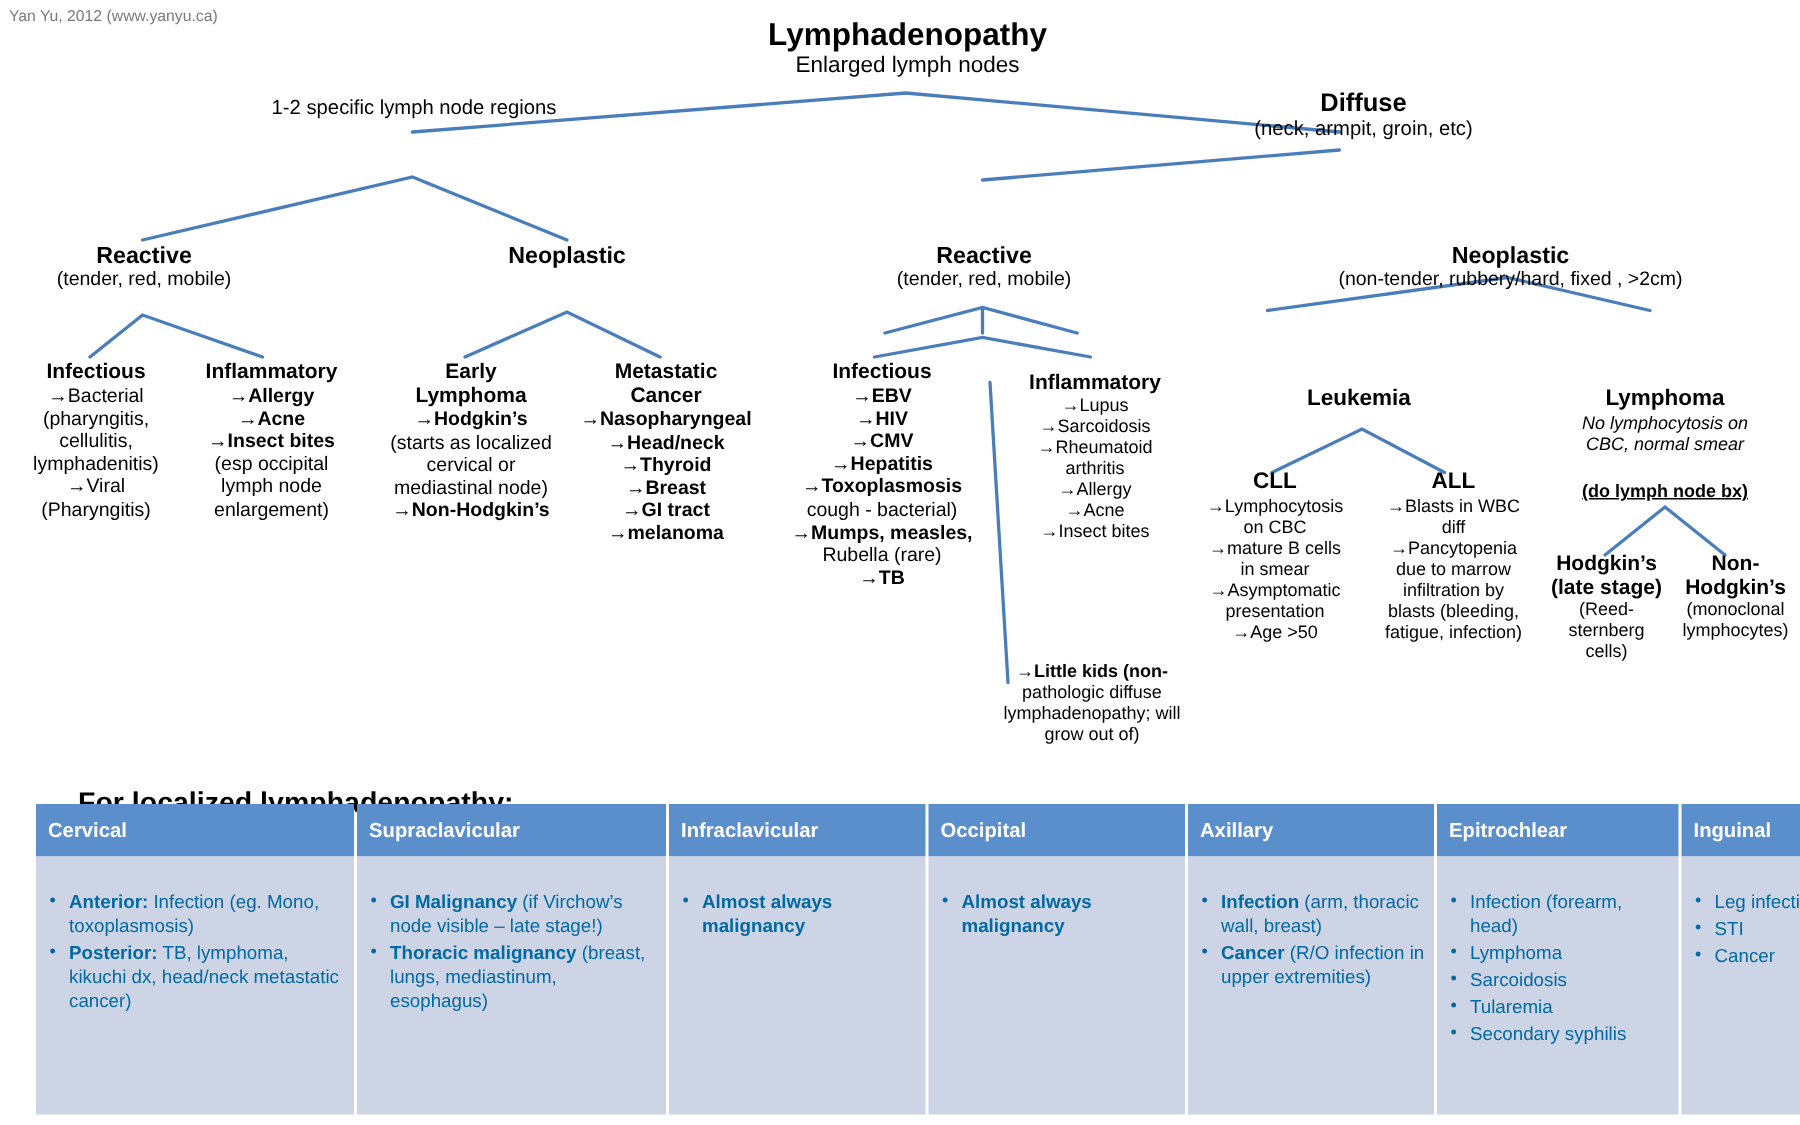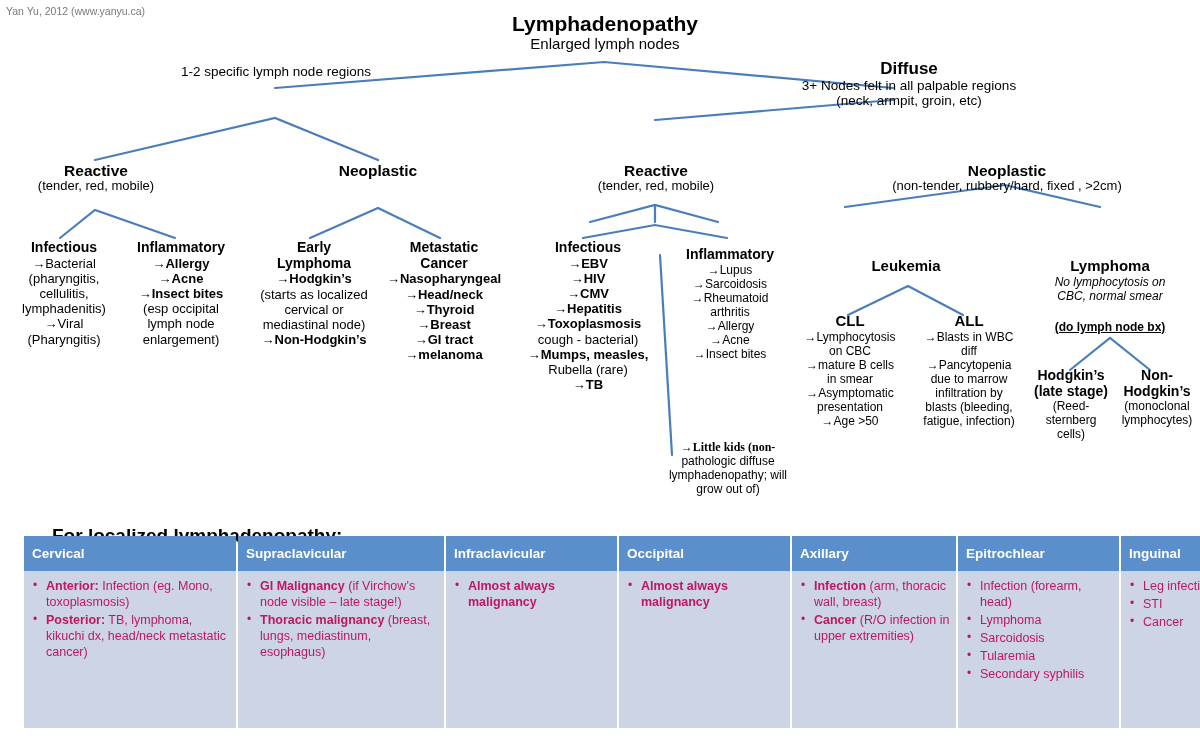--- a/index.html
+++ b/index.html
@@ -39,22 +39,22 @@
   table.lymph-table{
     position:absolute;left:22px;top:536px;width:1154px;
     border-collapse:separate;border-spacing:2px 0;table-layout:fixed;
   }
   table.lymph-table th{
     background:#5b8fcc;color:#ffffff;font-size:13.5px;font-weight:bold;
     text-align:left;padding:6px 8px 7px 8px;height:22px;vertical-align:middle;
     border:none;
   }
   table.lymph-table td{
-    background:#ccd4e6;color:#be185d;font-size:12.5px;vertical-align:top;
-    padding:7px 6px 10px 6px;height:140px;border:none;line-height:1.28;
+    background:#ccd4e6;color:#0369a1;font-size:12.5px;vertical-align:top;
+    padding:22px 6px 10px 6px;height:140px;border:none;line-height:1.28;
   }
   table.lymph-table td ul{margin:0;padding-left:14px;list-style:none;}
   table.lymph-table td li{position:relative;margin:0 0 2px 0;padding-left:2px;}
   table.lymph-table td li:before{
     content:"\2022";position:absolute;left:-11px;top:0;font-size:12px;
   }
   .cell-b{font-weight:bold;}
 </style>
 </head>
 <body>
@@ -81,21 +81,20 @@
   <div class="nd-title">Lymphadenopathy</div>
   <div class="nd-sub">Enlarged lymph nodes</div>
 </div>
 
 <div class="node t-l1" style="left:150px;top:64px;width:252px;">
   <div class="nd-sub">1-2 specific lymph node regions</div>
 </div>
 
 <div class="node t-l1" style="left:782px;top:59px;width:254px;">
   <div class="nd-title">Diffuse</div>
-  <div class="nd-sub">3+ Nodes felt in all palpable regions</div>
   <div class="nd-sub">(neck, armpit, groin, etc)</div>
 </div>
 
 <div class="node t-l2" style="left:10px;top:162px;width:172px;">
   <div class="nd-title">Reactive</div>
   <div class="nd-sub">(tender, red, mobile)</div>
 </div>
 
 <div class="node t-l2" style="left:232px;top:162px;width:292px;">
   <div class="nd-title">Neoplastic</div>
@@ -170,21 +169,21 @@
   <div class="small-txt">→Lupus</div>
   <div class="small-txt">→Sarcoidosis</div>
   <div class="small-txt">→Rheumatoid</div>
   <div class="small-txt">arthritis</div>
   <div class="small-txt">→Allergy</div>
   <div class="small-txt">→Acne</div>
   <div class="small-txt">→Insect bites</div>
 </div>
 
 <div class="node" style="left:648px;top:440px;width:160px;">
-  <div class="small-txt" style="font-weight:bold;font-family:Liberation Serif, serif;">→Little kids (non-</div>
+  <div class="small-txt" style="font-weight:bold;">→Little kids (non-</div>
   <div class="small-txt">pathologic diffuse</div>
   <div class="small-txt">lymphadenopathy; will</div>
   <div class="small-txt">grow out of)</div>
 </div>
 
 <div class="node t-l3" style="left:838px;top:258px;width:136px;">
   <div class="nd-title" style="font-size:15px;">Leukemia</div>
 </div>
 
 <div class="node" style="left:790px;top:313px;width:120px;">

